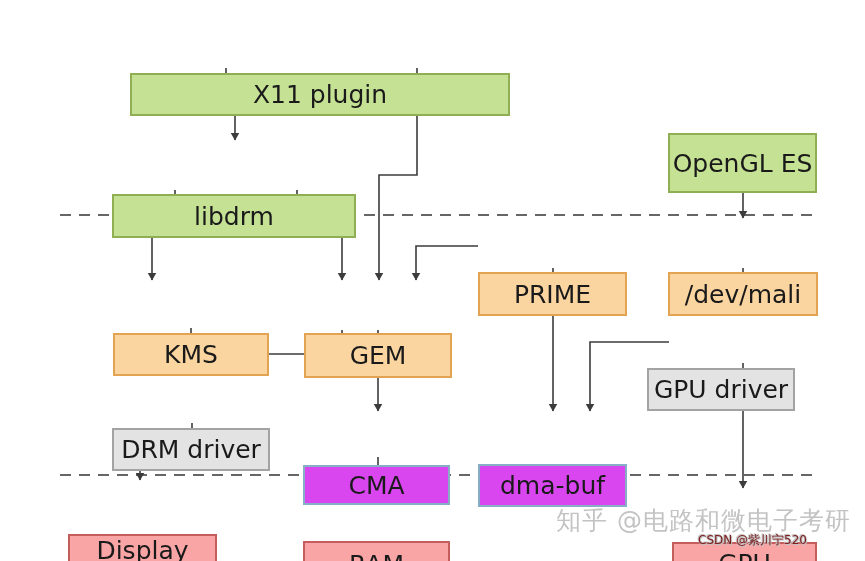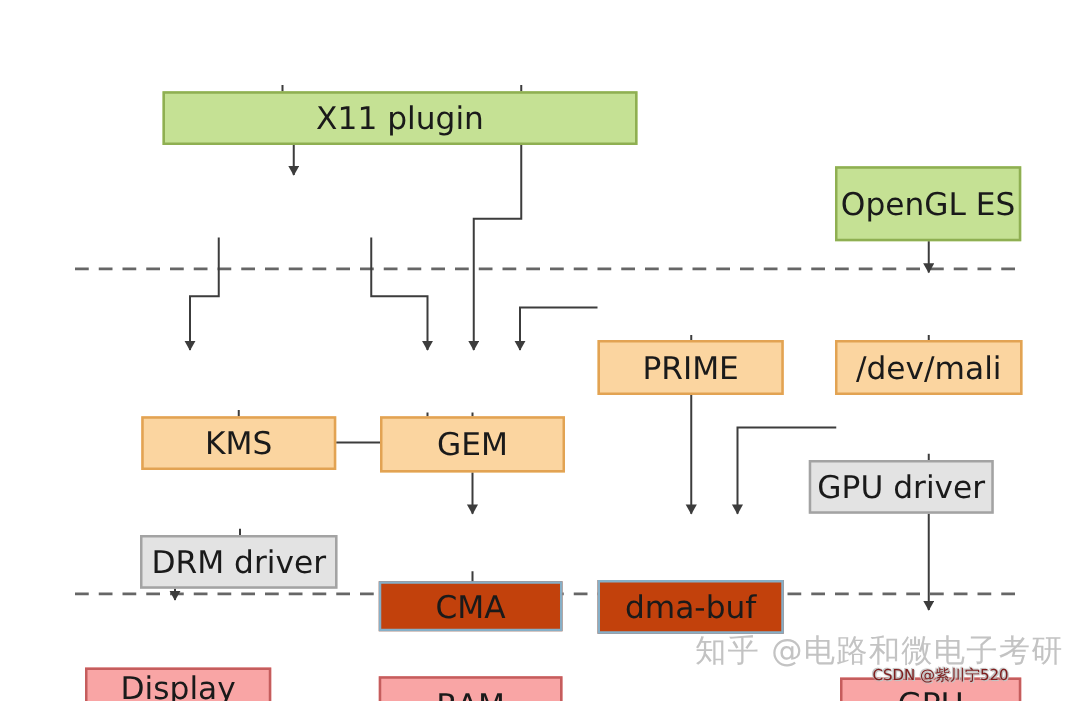--- a/index.html
+++ b/index.html
@@ -17,21 +17,21 @@
     display:flex;align-items:center;justify-content:center;
     font-size:25px;color:#1a1a1a;
     white-space:nowrap;
     z-index:2;
     text-align:center;
     margin-top:48px;
   }
   .green {background:#c5e194;border:2px solid #8faf52;}
   .orange{background:#fbd5a0;border:2px solid #e2a353;}
   .gray  {background:#e3e3e3;border:2px solid #a3a3a3;}
-  .blue  {background:#c2410c;border:2px solid #86afc7;}
+  .blue  {background:#d946ef;border:2px solid #86afc7;}
   .pink  {background:#f9a5a5;border:2px solid #c55d5d;}
   .wrap{white-space:normal;line-height:1.25;}
   .wm-zhihu{
     position:absolute;left:556px;top:504px;z-index:3;
     font-size:25px;letter-spacing:1px;
     color:#c3c3c3;mix-blend-mode:multiply;
     pointer-events:none;
   }
   .wm-csdn{
     position:absolute;left:698px;top:532px;z-index:4;
@@ -69,20 +69,21 @@
       <path d="M191,328 V374" marker-end="url(#ah)"></path>
       <path d="M342,330 V354 H230 V374" marker-end="url(#ah)"></path>
       <path d="M378,330 V411" marker-end="url(#ah)"></path>
       <path d="M192,423 V456 H140 V480" marker-end="url(#ah)"></path>
       <path d="M378,457 V487" marker-end="url(#ah)"></path>
     </g>
   </svg>
 
   <div class="node green" style="left:130px;top:25px;width:380px;height:43px;">X11 plugin</div>
   <div class="node green" style="left:668px;top:85px;width:149px;height:60px;">OpenGL ES</div>
+  <div class="node green" style="left:112px;top:146px;width:244px;height:44px;">libdrm</div>
 
   <div class="node orange" style="left:478px;top:224px;width:149px;height:44px;">PRIME</div>
   <div class="node orange" style="left:668px;top:224px;width:150px;height:44px;">/dev/mali</div>
   <div class="node orange" style="left:113px;top:285px;width:156px;height:43px;">KMS</div>
   <div class="node orange" style="left:304px;top:285px;width:148px;height:45px;">GEM</div>
 
   <div class="node gray" style="left:647px;top:320px;width:148px;height:43px;">GPU driver</div>
   <div class="node gray" style="left:112px;top:380px;width:158px;height:43px;">DRM driver</div>
 
   <div class="node blue" style="left:303px;top:417px;width:147px;height:40px;">CMA</div>

